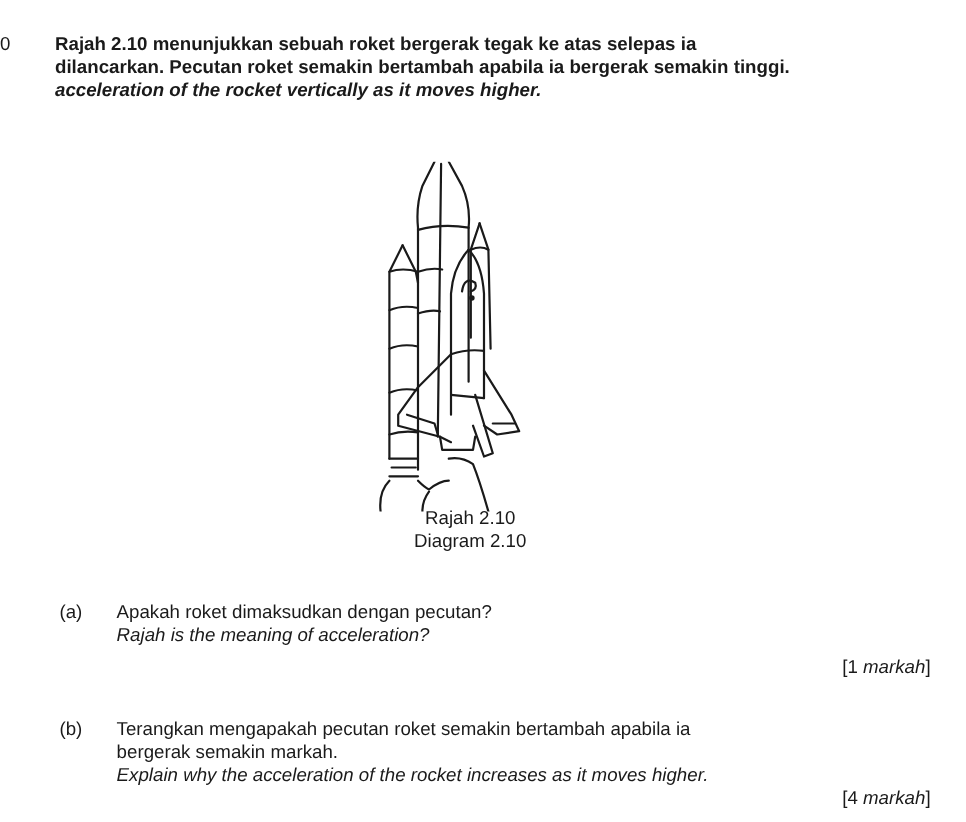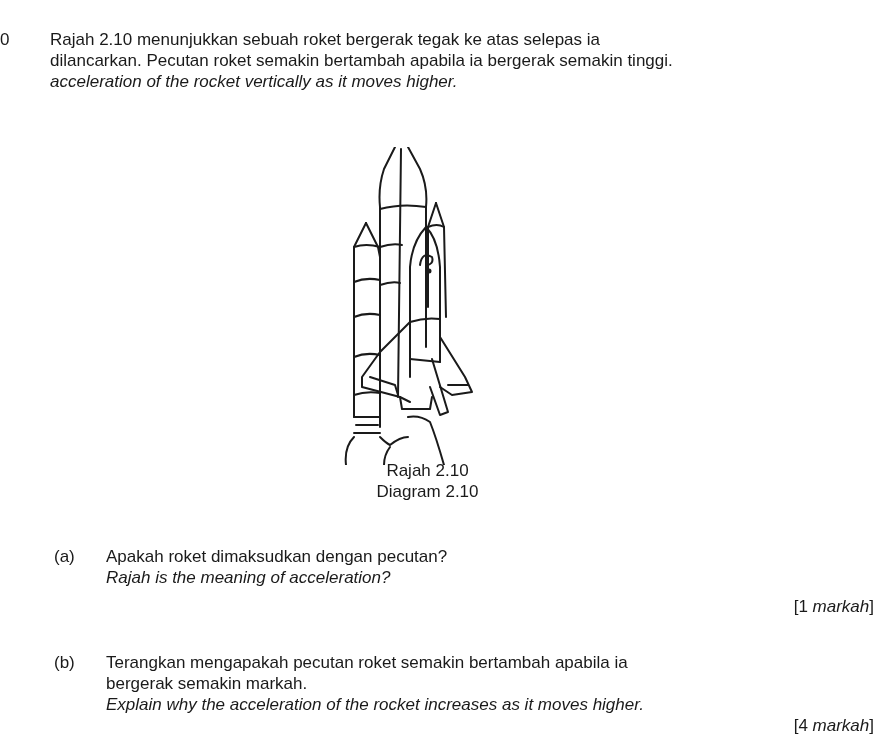--- a/index.html
+++ b/index.html
@@ -1,27 +1,27 @@
 <!DOCTYPE html>
 <html><head>
 <meta charset="utf-8">
 <style>
   html, body { margin:0; padding:0; background:#ffffff; }
   body { width:878px; height:747px; position:relative; overflow:hidden;
          font-family:"Liberation Sans", sans-serif; color:#1a1a1a; font-size:17px; }
   .abs { position:absolute; white-space:nowrap; line-height:21px; }
   .it { font-style:italic; }
   .qnum { left:0px; top:29px; }
-  .intro { left:50px; top:29px; }
+  .intro { left:50px; top:29px;font-weight:bold; }
   .intro div { height:21px; }
   .rocket { position:absolute; left:340px; top:147px; width:150px; height:318px; }
   .cap { position:absolute; left:340px; width:175px; text-align:center; }
   .part-label { left:54px; }
   .part-text { left:106px; }
-  .marks { right:4px; }
+  .marks { right:32px; }
 </style>
 </head>
 <body>
 
 <div class="abs qnum">0</div>
 
 <div class="abs intro">
   <div>Rajah 2.10 menunjukkan sebuah roket bergerak tegak ke atas selepas ia</div>
   <div>dilancarkan. Pecutan roket semakin bertambah apabila ia bergerak semakin tinggi.</div>
   <div class="it">acceleration of the rocket vertically as it moves higher.</div>

